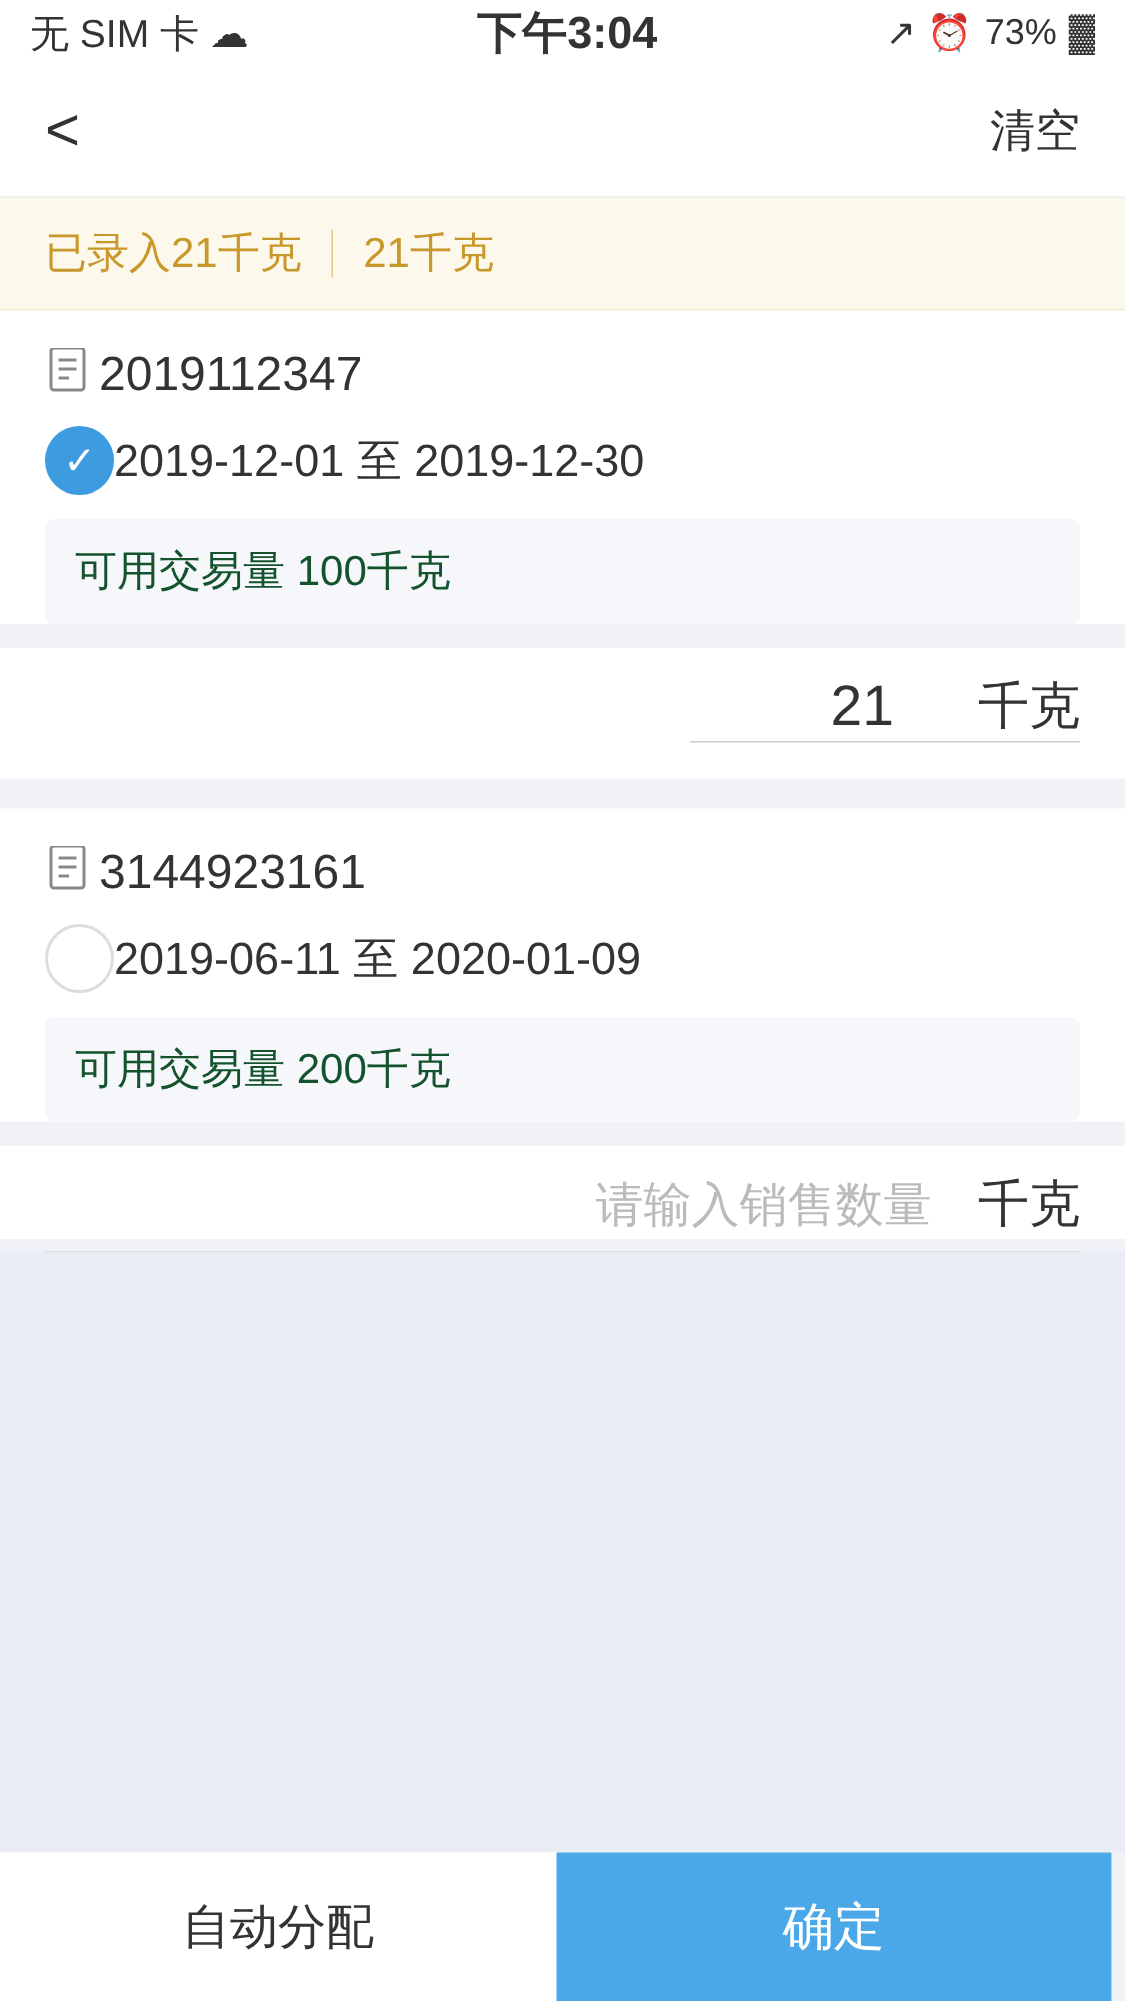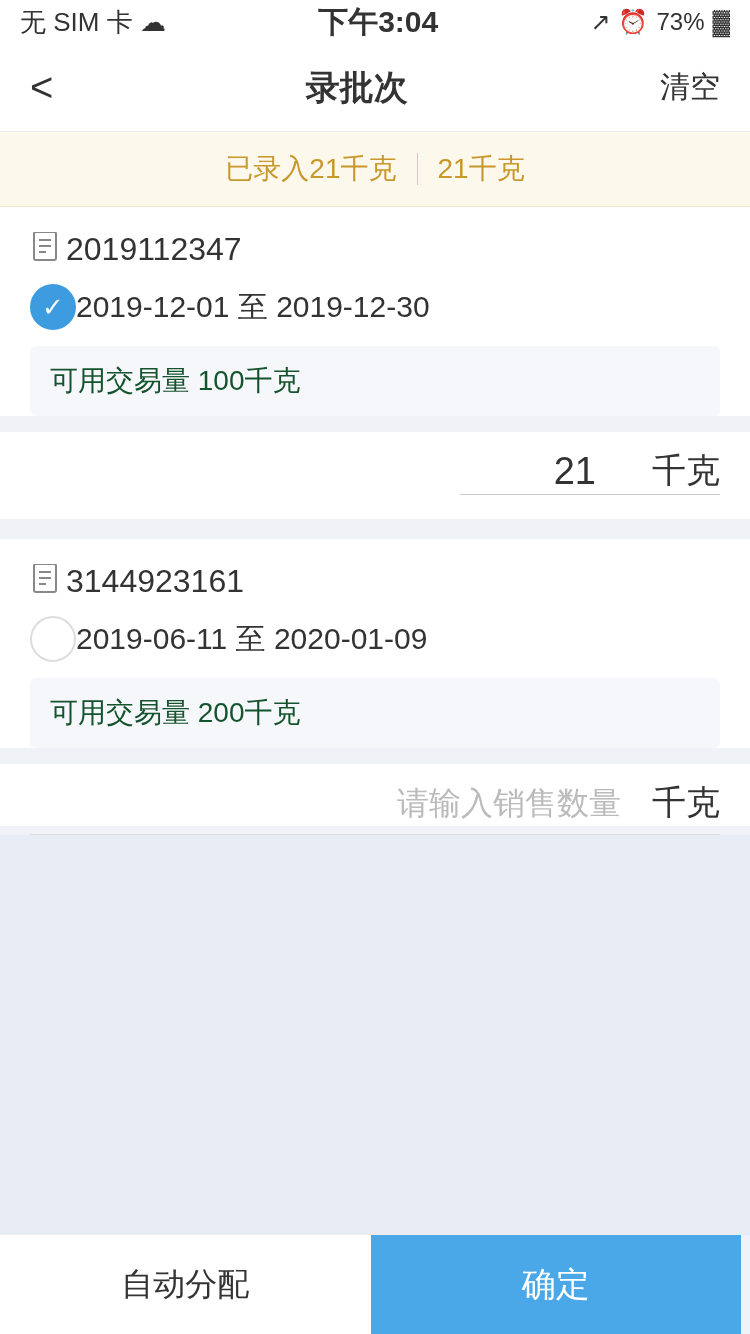--- a/index.html
+++ b/index.html
@@ -55,21 +55,20 @@
     }
 
     
     .info-banner {
       background: #fdf8ec;
       padding: 18px 30px;
       display: flex;
       align-items: center;
       gap: 20px;
       border-bottom: 1px solid #f0e8cc;
-      justify-content: center;
     }
     .info-banner-item {
       font-size: 28px;
       color: #c8982a;
     }
     .info-banner-divider {
       width: 1px;
       height: 32px;
       background: #c8982a;
       opacity: 0.5;
@@ -244,21 +243,20 @@
   <div class="status-right">
     <span>↗</span>
     <span>⏰</span>
     <span>73%</span>
     <span>▓</span>
   </div>
 </div>
 
 <div class="nav-bar">
   <div class="nav-back">&lt;</div>
-  <div class="nav-title">录批次</div>
   <div class="nav-action">清空</div>
 </div>
 
 <div class="info-banner">
   <span class="info-banner-item">已录入21千克</span>
   <div class="info-banner-divider"></div>
   <span class="info-banner-item">21千克</span>
 </div>
 
 <div class="batch-item">

